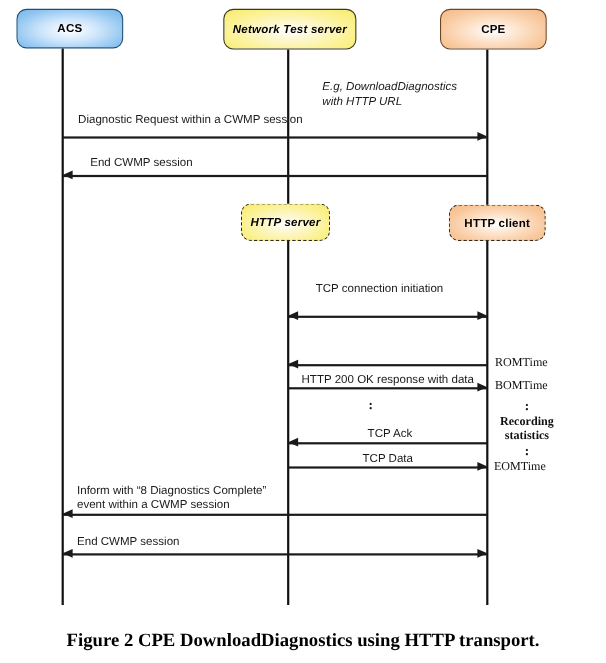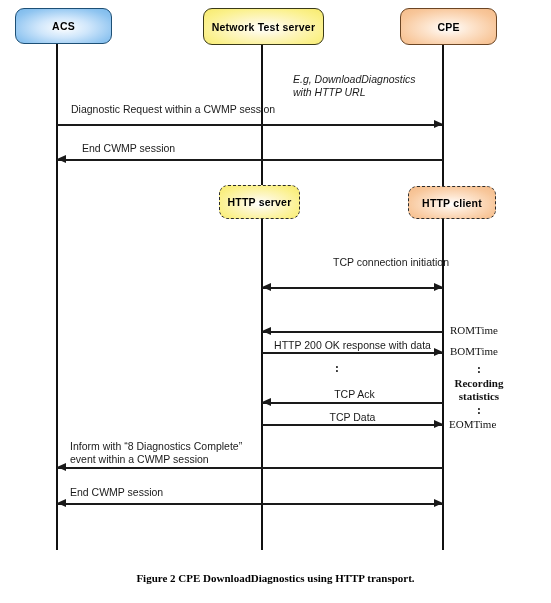--- a/index.html
+++ b/index.html
@@ -36,20 +36,21 @@
     color: #000;
     letter-spacing: .2px;
   }
   .node.blue {
     background: radial-gradient(ellipse at 50% 55%, #ffffff 0%, #cfe6fb 38%, #8ec4f0 78%, #7ab8ea 100%);
     border-color: #1d4f75;
   }
   .node.yellow {
     background: radial-gradient(ellipse at 50% 55%, #ffffff 0%, #fdf6c8 34%, #fbf18c 72%, #f7ea6d 100%);
     border-color: #3a3a18;
+    font-style: italic;
   }
   .node.orange {
     background: radial-gradient(ellipse at 50% 55%, #ffffff 0%, #fde4cd 34%, #f8c79b 74%, #f4bb89 100%);
     border-color: #6b4524;
   }
   .node.dashed {
     border-style: dashed;
     border-width: 1.5px;
     border-color: #2b2b2b;
   }
@@ -111,21 +112,21 @@
     text-align: center;
   }
 
   
   .caption {
     position: absolute;
     width: 551px;
     text-align: center;
     font-family: "Liberation Serif", serif;
     font-weight: bold;
-    font-size: 11px;
+    font-size: 17px;
     color: #000;
   }
 </style>
 </head>
 <body>
 
 <div id="canvas">
 
   <div class="lifeline" style="left:56px; top:44px; height:506px;"></div>
   <div class="lifeline" style="left:261px; top:45px; height:505px;"></div>
@@ -157,21 +158,21 @@
 with HTTP URL</div>
 
   <div class="label" style="left:71px; top:103px; width:260px;">Diagnostic Request within a CWMP session</div>
   <div class="msgline" style="left:57px; top:124px; width:385px;"></div>
   <div class="head right" style="left:434px; top:120px;"></div>
 
   <div class="label" style="left:82px; top:142px; width:200px;">End CWMP session</div>
   <div class="msgline" style="left:57px; top:159px; width:386px;"></div>
   <div class="head left" style="left:57px; top:155px;"></div>
 
-  <div class="label center" style="left:262px; top:256px; width:166px;padding-left:46px;">TCP connection initiation</div>
+  <div class="label center" style="left:262px; top:256px; width:166px;">TCP connection initiation</div>
   <div class="msgline" style="left:262px; top:287px; width:181px;"></div>
   <div class="head left" style="left:262px; top:283px;"></div>
   <div class="head right" style="left:434px; top:283px;"></div>
 
   <div class="msgline" style="left:262px; top:331px; width:181px;"></div>
   <div class="head left" style="left:262px; top:327px;"></div>
 
   <div class="label center" style="left:262px; top:339px; width:181px;">HTTP 200 OK response with data</div>
   <div class="msgline" style="left:262px; top:352px; width:181px;"></div>
   <div class="head right" style="left:434px; top:348px;"></div>

